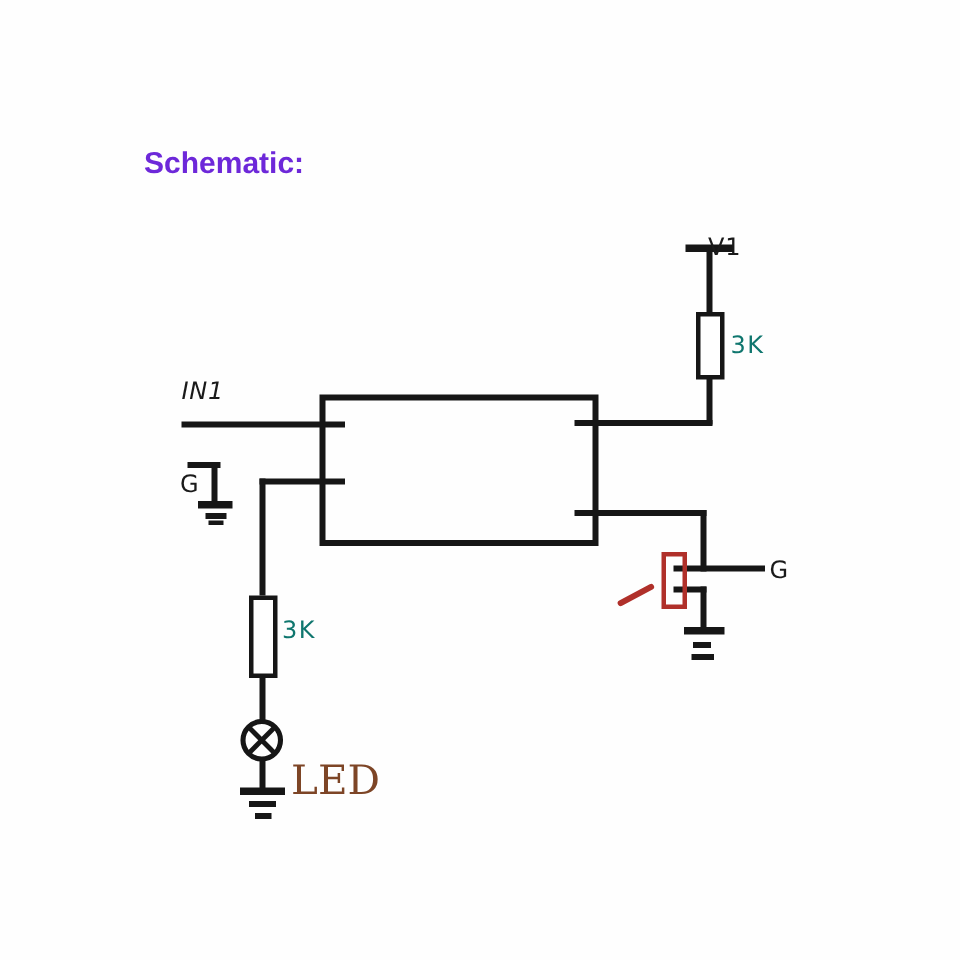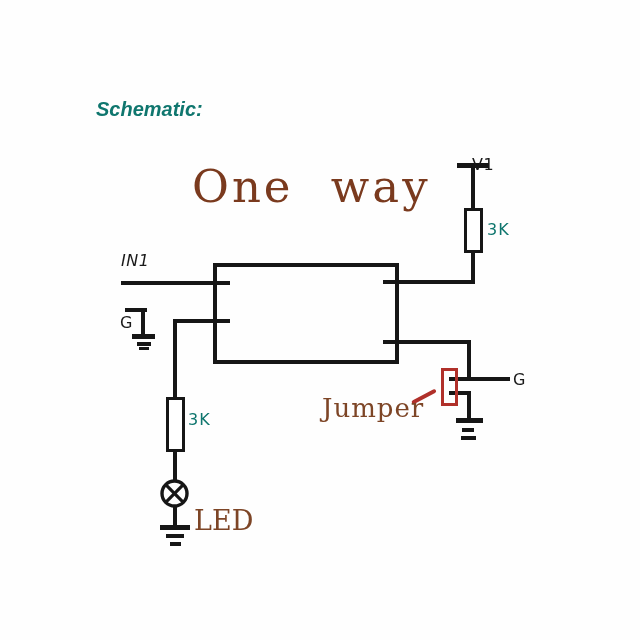--- a/index.html
+++ b/index.html
@@ -13,22 +13,21 @@
   }
   .abs { position: absolute; }
   .wire { position: absolute; background: #161616; }
   .txt  { position: absolute; white-space: nowrap; line-height: 1; }
 
   .heading {
     left: 96px; top: 99px;
     font-family: "Liberation Sans", sans-serif;
     font-weight: 700;
     font-size: 20px;
-    color: #0f766e;
-    font-style: italic;
+    color: #6d28d9;
   }
   .title {
     left: 192px; top: 164px;
     font-family: "DejaVu Serif", serif;
     font-size: 45px;
     letter-spacing: 3px;
     word-spacing: 20px;
     color: #7a3a1e;
   }
   .pinlabel {
@@ -79,21 +78,20 @@
     transform-origin: left center;
     border-radius: 2px;
   }
 </style>
 </head>
 <body>
 
 <div id="canvas">
 
   <div class="txt heading">Schematic:</div>
-  <div class="txt title">One way</div>
 
   <div class="ic-box"></div>
 
   <div class="txt pinlabel" style="left:121px; top:253px;font-style:italic;">IN1</div>
   <div class="wire" style="left:121px; top:281px; width:109px; height:4px;"></div>
 
   <div>
     <div class="wire" style="left:125px; top:308px; width:22px; height:4px;"></div>
     <div class="wire" style="left:141px; top:308px; width:4px; height:29px;"></div>
     <div class="wire" style="left:132px; top:334px; width:23px; height:5px;"></div>
@@ -135,21 +133,20 @@
 
   <div class="wire" style="left:383px; top:340px; width:88px; height:4px;"></div>
   <div class="wire" style="left:467px; top:340px; width:4px; height:41px;"></div>
 
   <div class="wire" style="left:449px; top:377px; width:61px; height:4px;"></div>
   <div class="wire" style="left:449px; top:391px; width:22px; height:4px;"></div>
   <div class="txt pinlabel" style="left:513px; top:372px;">G</div>
 
   <div class="jumper-box"></div>
   <div class="jumper-line"></div>
-  <div class="txt annotation" style="left:322px; top:395px; font-size:26px; letter-spacing:1px;">Jumper</div>
 
   <div class="wire" style="left:467px; top:391px; width:4px; height:29px;"></div>
   <div>
     <div class="wire" style="left:456px; top:418px; width:27px; height:5px;"></div>
     <div class="wire" style="left:462px; top:428px; width:12px; height:4px;"></div>
     <div class="wire" style="left:461px; top:436px; width:15px; height:4px;"></div>
   </div>
 
 </div>
 

